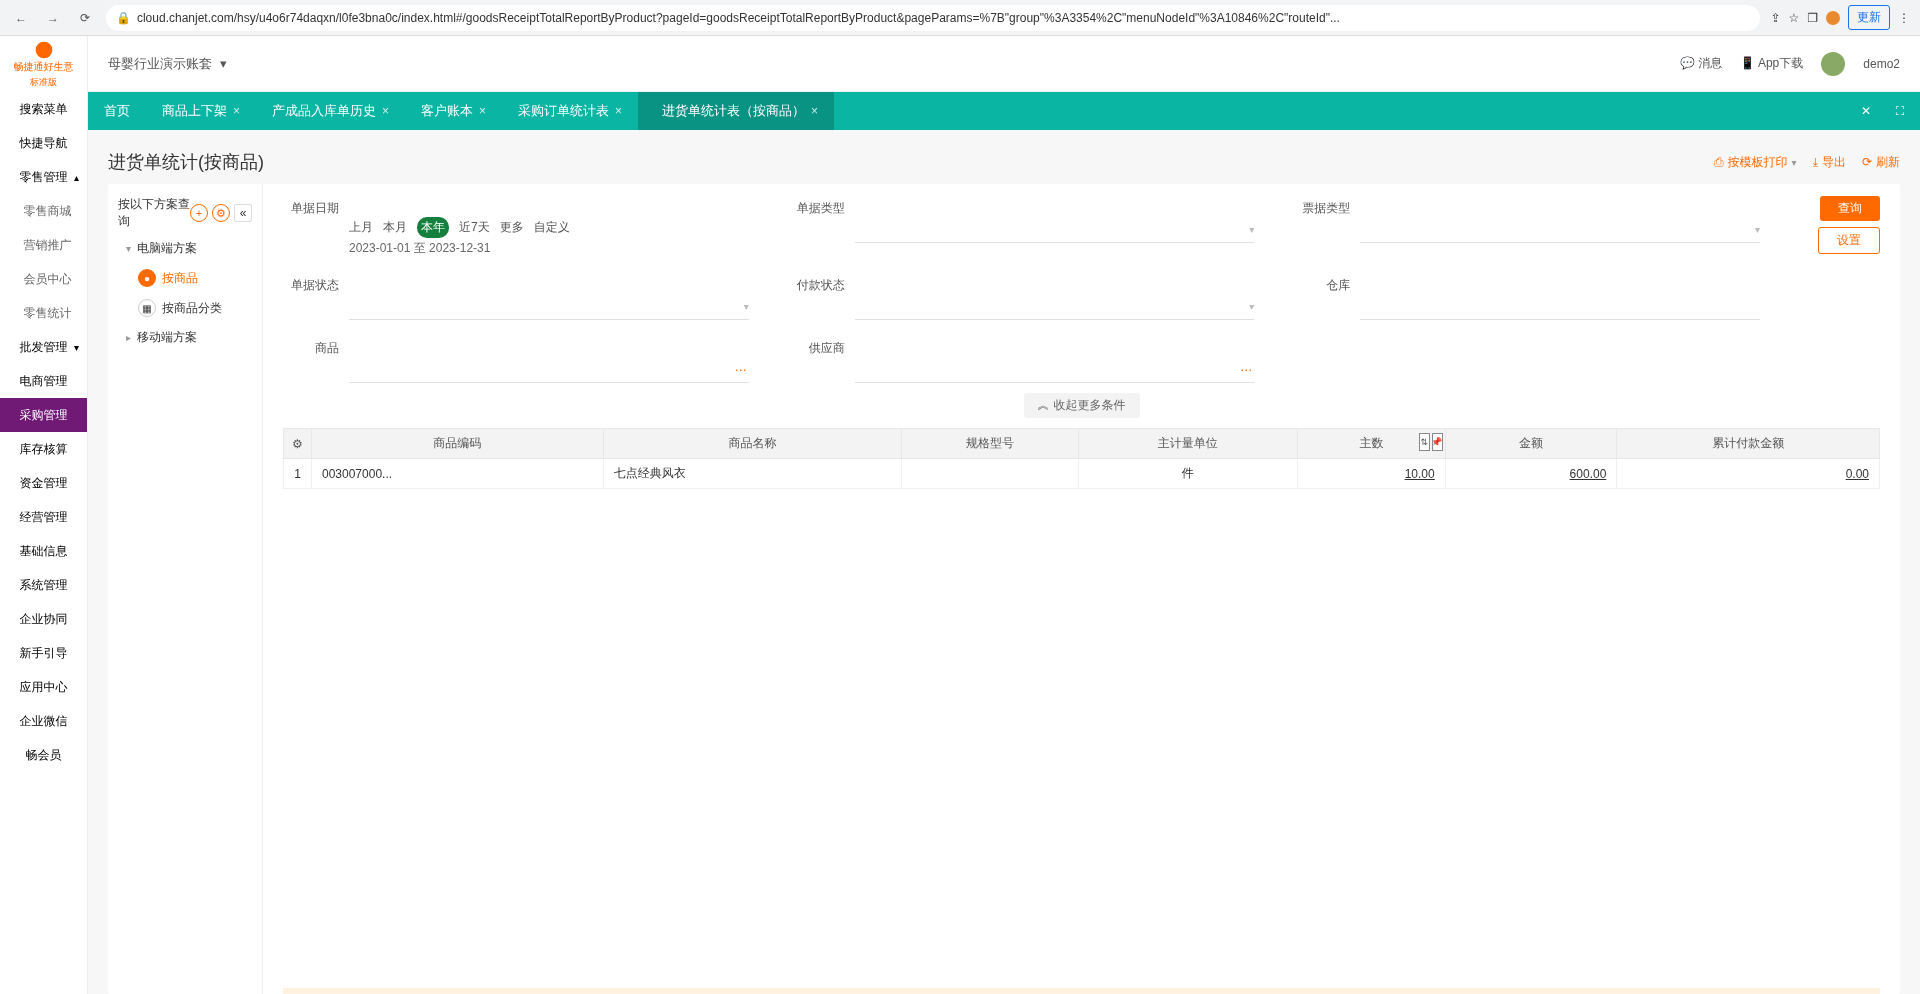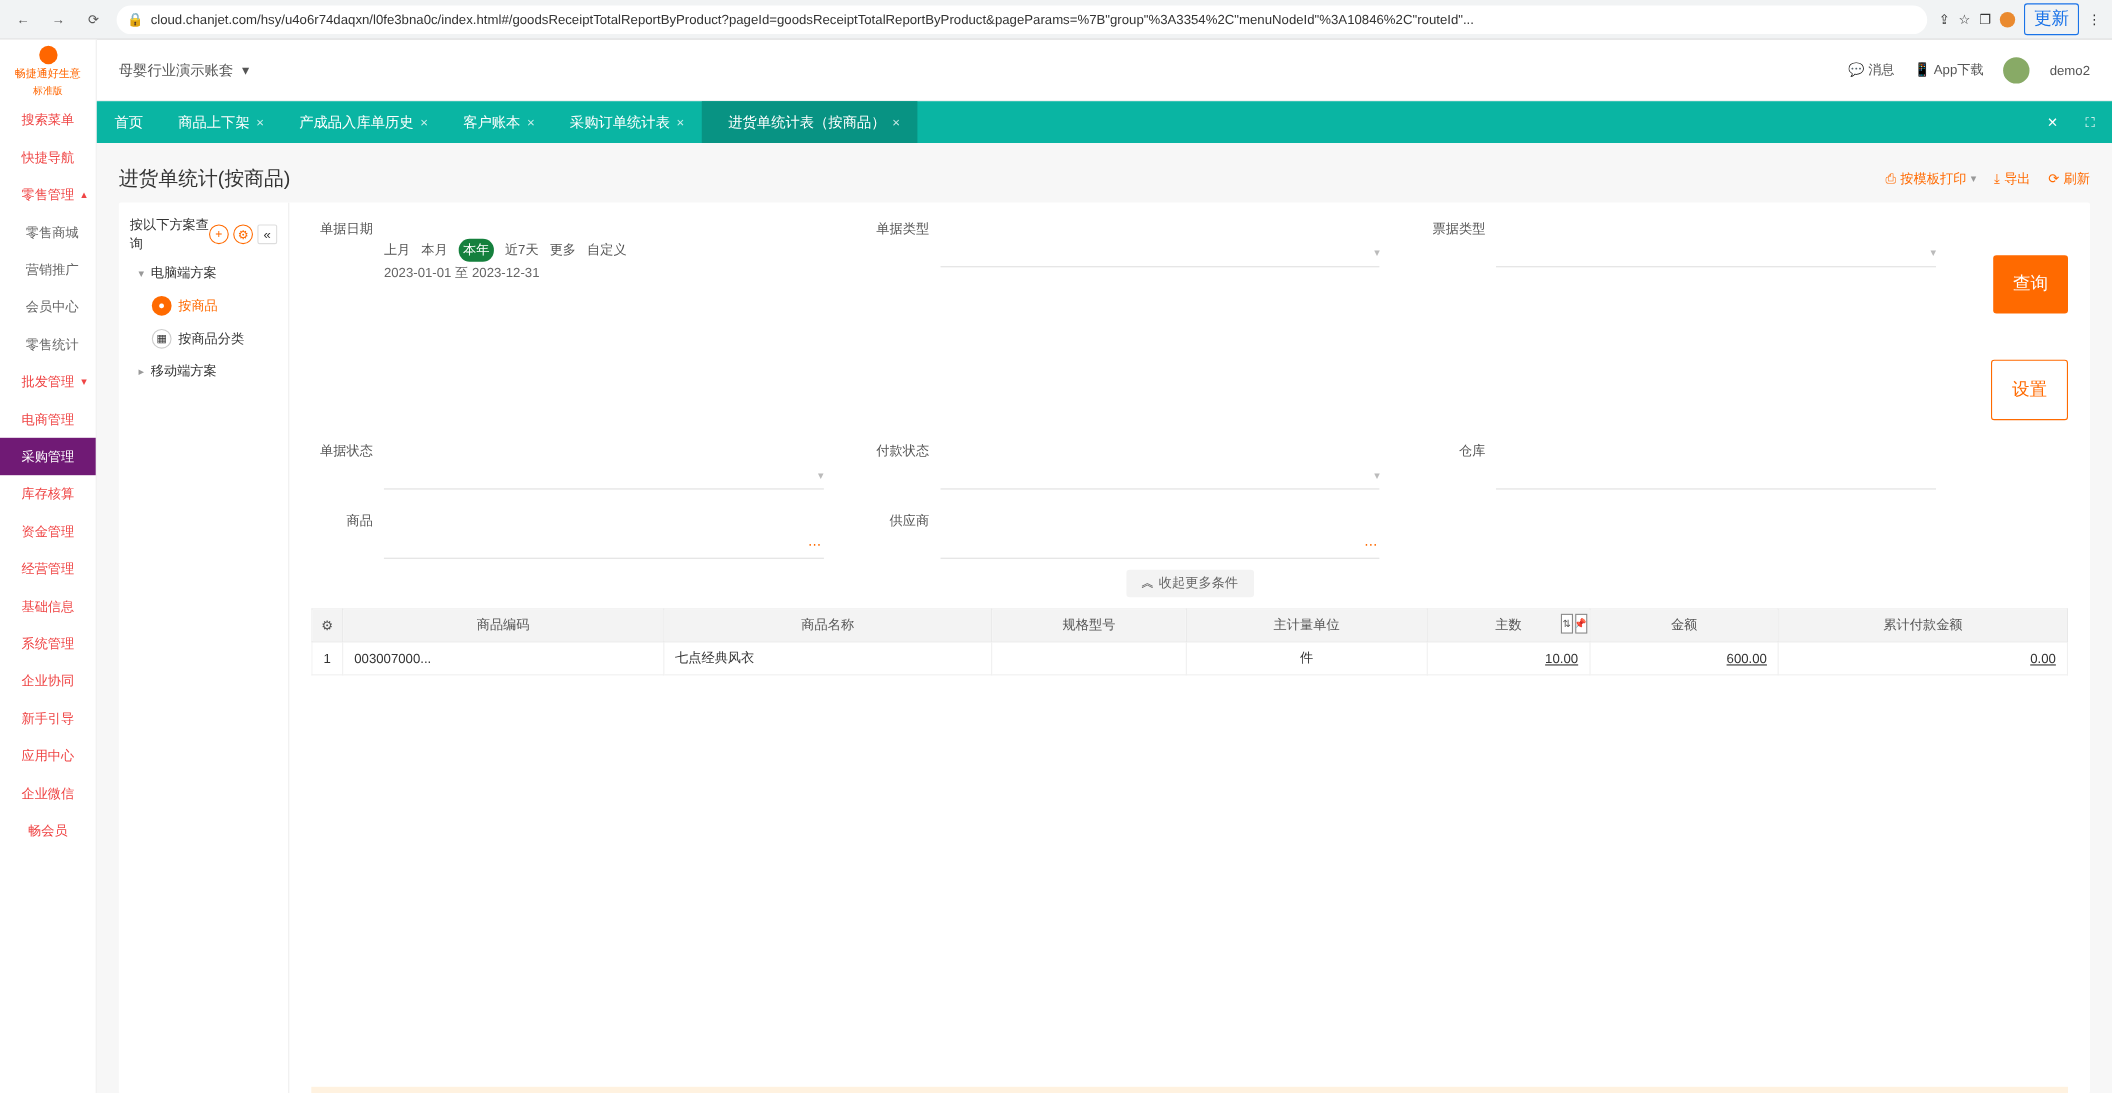--- a/index.html
+++ b/index.html
@@ -2,27 +2,27 @@
 <html><head>
 <meta charset="utf-8">
 <style>
 * { box-sizing: border-box; margin: 0; padding: 0; }
 body { font-family: -apple-system,"Microsoft YaHei",Arial,sans-serif; font-size: 12px; color: #333; background: #fff; }
 .browser-bar { height: 36px; background: #f1f3f4; display: flex; align-items: center; padding: 0 10px; gap: 10px; border-bottom: 1px solid #ddd; }
 .nav-btn { width: 22px; height: 22px; display: flex; align-items: center; justify-content: center; color: #555; cursor: pointer; }
 .url-bar { flex: 1; background: #fff; border-radius: 14px; height: 26px; display: flex; align-items: center; padding: 0 10px; font-size: 12px; color: #333; overflow: hidden; white-space: nowrap; }
 .lock-i { margin-right: 6px; color: #555; }
 .br-icons { display: flex; align-items: center; gap: 8px; }
-.update-btn { border: 1px solid #1a73e8; color: #1a73e8; padding: 3px 8px; border-radius: 3px; font-size: 16px; }
+.update-btn { border: 1px solid #1a73e8; color: #1a73e8; padding: 3px 8px; border-radius: 3px; font-size: 12px; }
 .app { display: flex; height: calc(100vh - 36px); }
 .sidebar { width: 88px; background: #fff; border-right: 1px solid #eee; display: flex; flex-direction: column; }
 .logo { height: 56px; display: flex; flex-direction: column; align-items: center; justify-content: center; color: #f60; font-size: 10px; }
 .logo svg { width: 20px; height: 20px; }
 .logo-txt { font-size: 9px; margin-top: 2px; }
-.side-item { height: 34px; display: flex; align-items: center; justify-content: center; font-size: 12px; color: #ef4444; position: relative; cursor: pointer; }
+.side-item { height: 34px; display: flex; align-items: center; justify-content: center; font-size: 12px; color: #000000; position: relative; cursor: pointer; }
 .side-item.active { background: #701a75; color: #fff; }
 .side-item.indent { padding-left: 8px; color: #666; font-size: 12px; }
 .side-item .arrow { position: absolute; right: 8px; font-size: 10px; }
 .main { flex: 1; display: flex; flex-direction: column; min-width: 0; }
 .topbar { height: 56px; display: flex; align-items: center; padding: 0 20px; justify-content: space-between; border-bottom:1px solid #f0f0f0;}
 .org-sel { color: #555; font-size: 13px; display: flex; align-items: center; gap: 8px; }
 .top-actions { display: flex; align-items: center; gap: 18px; color: #555; font-size: 12px;}
 .top-actions .avatar { width: 24px; height: 24px; border-radius: 50%; background: #8a6; display: inline-block; }
 .tabs { height: 38px; background: #0ab5a3; display: flex; align-items: stretch; position: relative; }
 .tab { display: flex; align-items: center; padding: 0 16px; color: #fff; font-size: 13px; gap: 6px; cursor: pointer; }
@@ -54,21 +54,21 @@
 .filter-label { width:56px; text-align:right; color:#555; font-size:12px; padding-top:4px;}
 .filter-body { flex:1; min-width:0;margin-top:21px;}
 .date-row { display:flex; gap:10px; align-items:center; font-size:12px;}
 .date-opt { color:#555; cursor:pointer;}
 .date-opt.active { background:#15803d; color:#fff; padding:2px 4px; border-radius:10px;}
 .date-range { font-size:12px; color:#666; margin-top:2px;}
 .sel { height:26px; border-bottom:1px solid #e0e0e0; display:flex; align-items:center; justify-content:flex-end;}
 .sel .caret { color:#bbb; font-size:10px;}
 .sel .dots { color:#ff6a00; letter-spacing:2px;}
 .btn-col { display:flex; flex-direction:column; gap:6px; align-items:flex-end;}
-.btn { padding:16px 18px; border-radius:3px; font-size:16px; cursor:pointer; text-align:center;margin-top:36px;}
+.btn { padding:4px 18px; border-radius:3px; font-size:12px; cursor:pointer; text-align:center;}
 .btn.primary { background:#ff6a00; color:#fff;}
 .btn.plain { background:#fff; border:1px solid #ff6a00; color:#ff6a00;}
 .collapse-row { text-align:center; margin:10px 0;}
 .collapse-btn { display:inline-flex; align-items:center; gap:4px; background:#f3f3f3; padding:4px 14px; border-radius:3px; font-size:12px; color:#666; cursor:pointer;}
 .table-wrap { flex:1; overflow:auto;}
 table { border-collapse:collapse; width:100%; font-size:12px;}
 thead th { background:#f3f3f3; height:30px; border:1px solid #e8e8e8; font-weight:400; color:#555; text-align:center; position:relative;}
 tbody td { height:30px; border:1px solid #f0f0f0; text-align:center; color:#333;}
 .th-ctrl { position:absolute; right:2px; top:4px; display:flex; flex-direction:row; gap:2px;}
 .th-ctrl span { width:11px; height:18px; border:1px solid #888; background:#fff; display:flex; align-items:center; justify-content:center; font-size:9px;}

